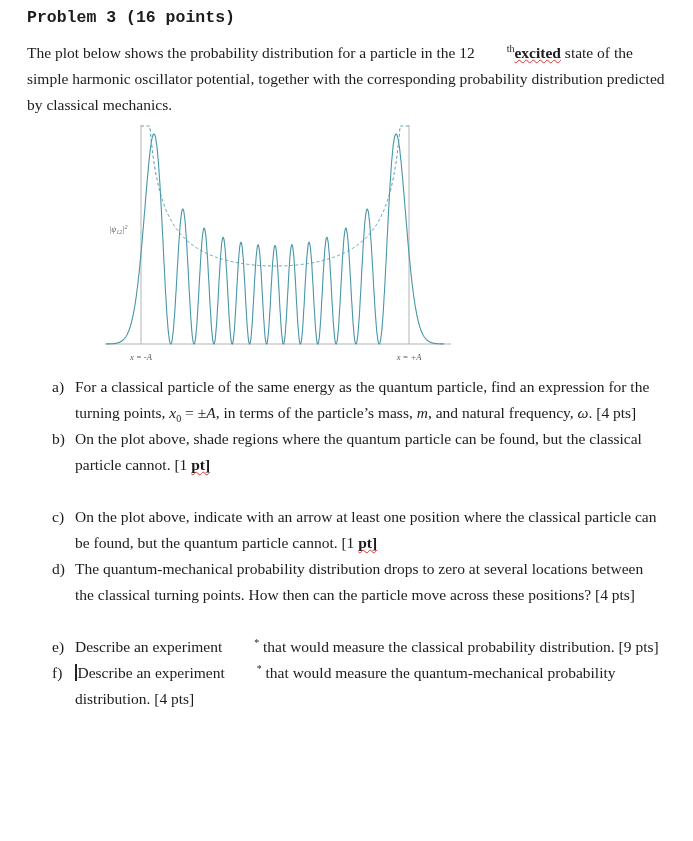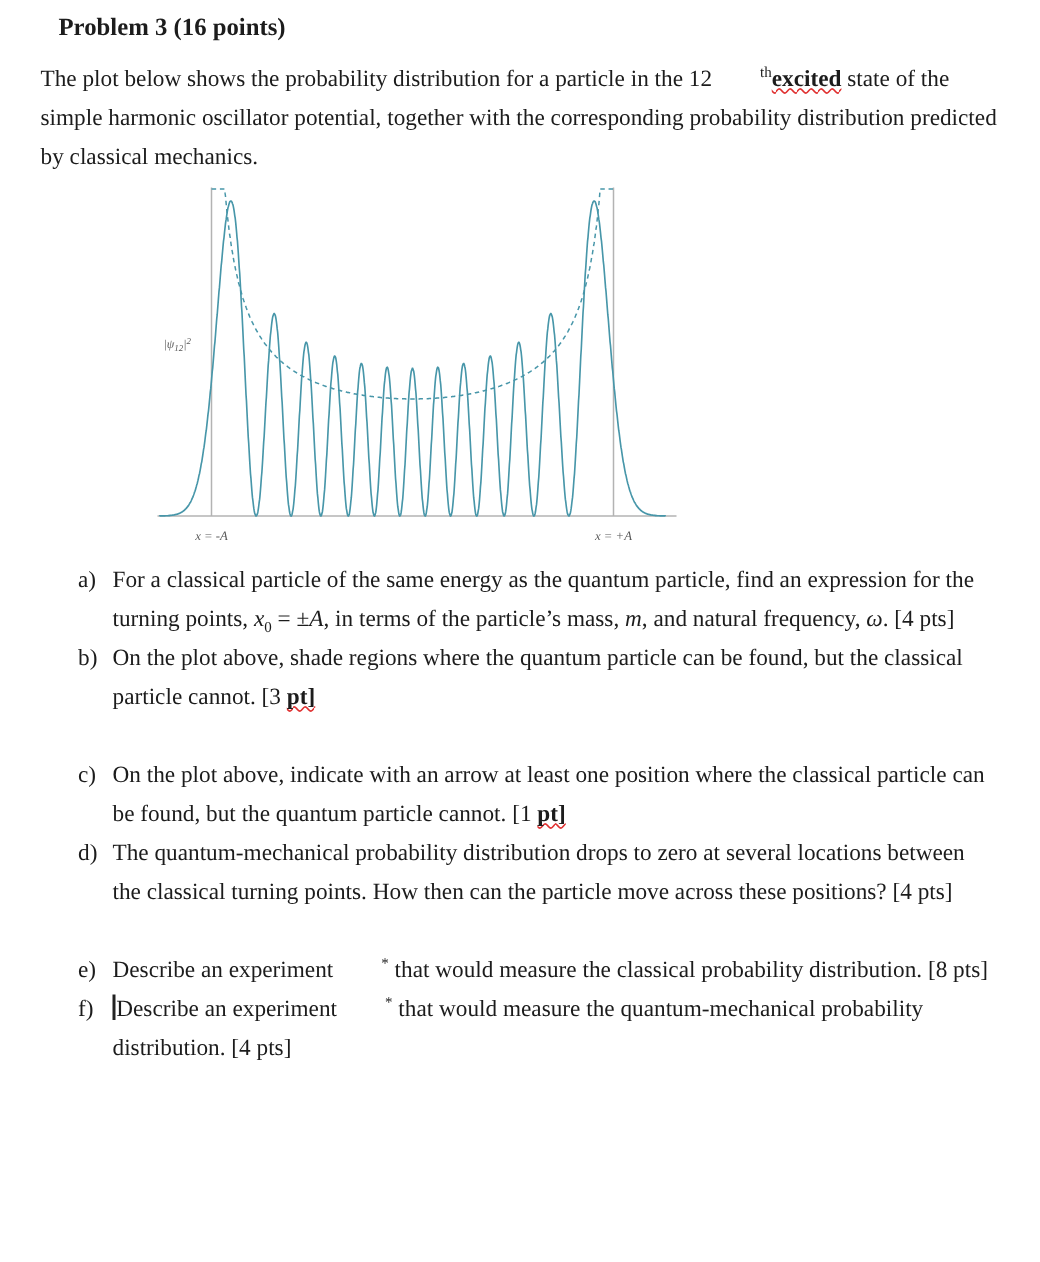--- a/index.html
+++ b/index.html
@@ -2,21 +2,21 @@
 <html><head>
 <meta charset="utf-8">
 <style>
   html,body{margin:0;padding:0;background:#ffffff;}
   body{
     width:693px;height:841px;overflow:hidden;
     font-family:"Liberation Serif","DejaVu Serif",serif;
     color:#1c1c1c;font-size:15.5px;
   }
   .doc{padding:6px 26px 0 27px;}
-  .title{font-weight:bold;font-size:16.5px;line-height:24px;margin:0 0 10px 12px;}
+  .title{font-weight:bold;font-size:16.5px;line-height:24px;margin:0 0 10px 0;font-family:Liberation Mono, monospace;}
   .para{line-height:26px;margin:0;}
   .sup{vertical-align:super;font-size:10px;line-height:0;padding-left:32px;}
   .sub{vertical-align:sub;font-size:10px;line-height:0;}
   .it{font-style:italic;}
   .squiggle{
     text-decoration-line:underline;
     text-decoration-style:wavy;
     text-decoration-color:#e03030;
     text-decoration-thickness:1px;
     text-decoration-skip-ink:none;
@@ -57,41 +57,41 @@
     </svg>
   </div>
 
   <div class="item">
     <span class="item-label">a)</span>
     <span class="item-body"><span>For a classical particle of the same energy as the quantum particle, find an expression for the turning points, </span><span class="it">x</span><span class="sub">0</span><span> = ±</span><span class="it">A</span><span>, in terms of the particle’s mass, </span><span class="it">m</span><span>, and natural frequency, </span><span class="it">ω</span><span>. [4 pts]</span></span>
   </div>
 
   <div class="item">
     <span class="item-label">b)</span>
-    <span class="item-body"><span>On the plot above, shade regions where the quantum particle can be found, but the classical particle cannot. [3 </span><span class="squiggle">pt]</span></span>
+    <span class="item-body"><span>On the plot above, shade regions where the quantum particle can be found, but the classical particle cannot. [1 </span><span class="squiggle">pt]</span></span>
   </div>
 
   <div class="spacer"></div>
 
   <div class="item">
     <span class="item-label">c)</span>
     <span class="item-body"><span>On the plot above, indicate with an arrow at least one position where the classical particle can be found, but the quantum particle cannot. [1 </span><span class="squiggle">pt]</span></span>
   </div>
 
   <div class="item">
     <span class="item-label">d)</span>
     <span class="item-body">The quantum-mechanical probability distribution drops to zero at several locations between the classical turning points.  How then can the particle move across these positions? [4 pts]</span>
   </div>
 
   <div class="spacer"></div>
 
 
   <div class="item">
     <span class="item-label">e)</span>
-    <span class="item-body"><span>Describe an experiment</span><span class="sup">*</span><span> that would measure the classical probability distribution. [8 pts]</span></span>
+    <span class="item-body"><span>Describe an experiment</span><span class="sup">*</span><span> that would measure the classical probability distribution. [9 pts]</span></span>
   </div>
 
   <div class="item">
     <span class="item-label">f)</span>
     <span class="item-body"><span class="caret"></span><span>Describe an experiment</span><span class="sup">*</span><span> that would measure the quantum-mechanical probability distribution. [4 pts]</span></span>
   </div>
 
 </div>
 
 </body></html>

